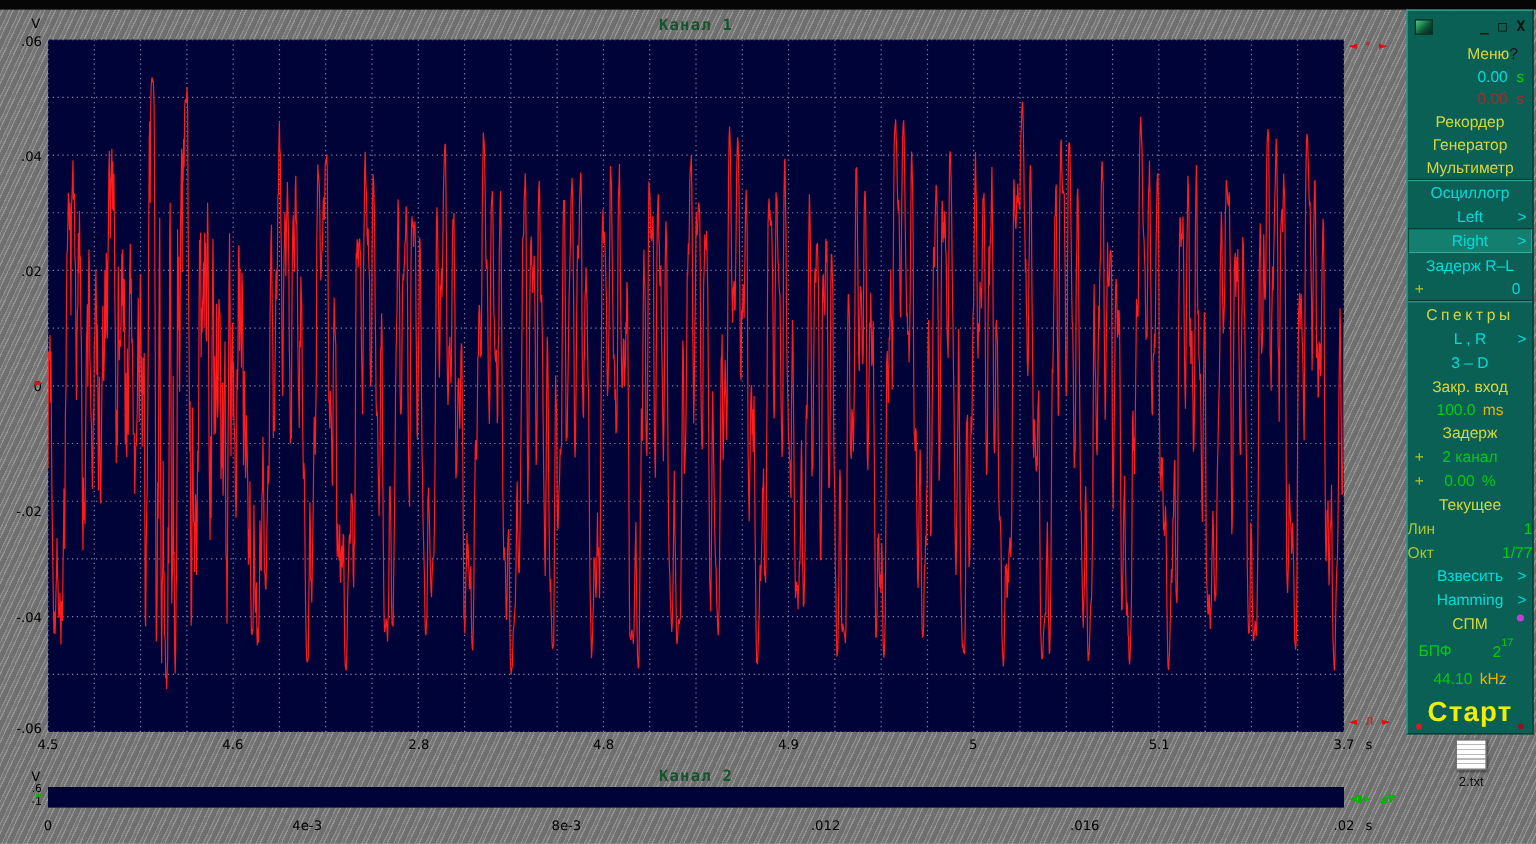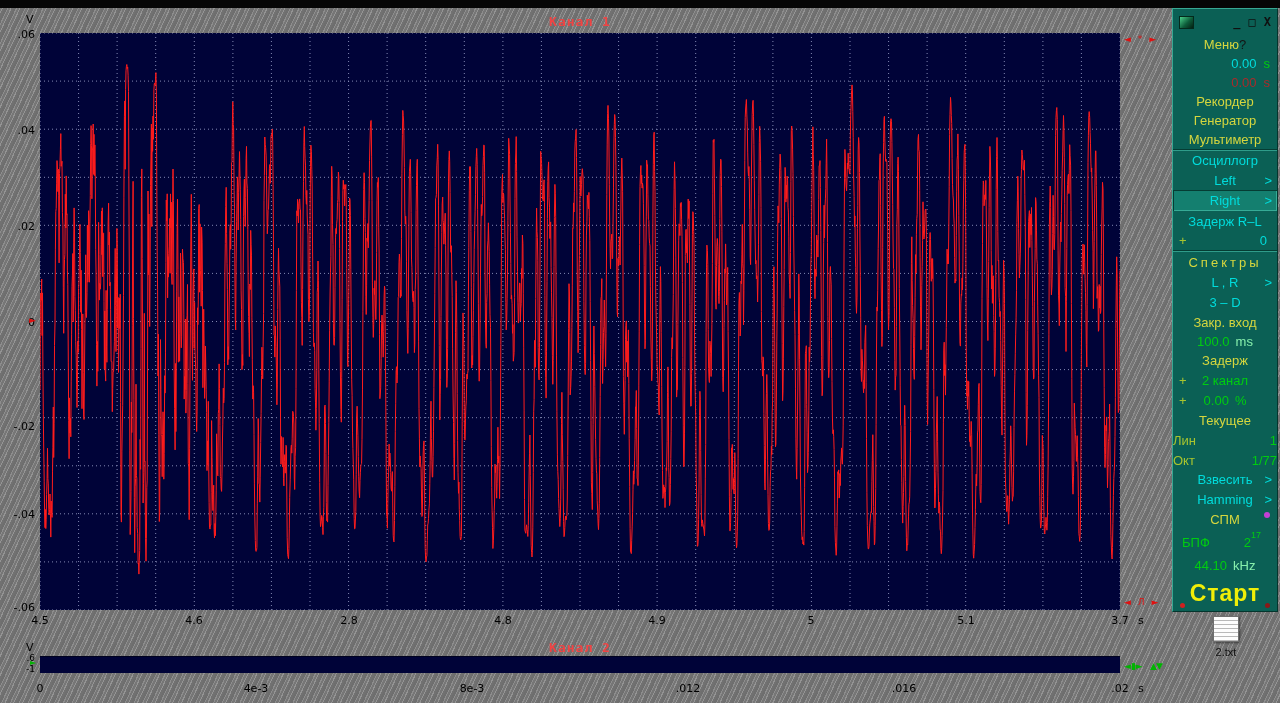--- a/index.html
+++ b/index.html
@@ -6,21 +6,21 @@
   html,body{width:1280px;height:703px;overflow:hidden}
   body{
     position:relative;
     font-family:"DejaVu Sans",sans-serif;
     background:repeating-linear-gradient(115deg,#6e6e6e 0 2px,#8d8d8d 2px 3px,#767676 3px 5px,#949494 5px 6px,#717171 6px 8px);
   }
   .topbar{position:absolute;left:0;top:0;width:1280px;height:8px;background:#060606}
 
   
   .chtitle{position:absolute;left:40px;width:1080px;text-align:center;
-    font:bold 13px "DejaVu Sans Mono",monospace;color:#ef4444;letter-spacing:1px}
+    font:bold 13px "DejaVu Sans Mono",monospace;color:#14532d;letter-spacing:1px}
   .t1{top:14px}.t2{top:640px}
   .unitlab{position:absolute;font:11px "DejaVu Sans",sans-serif;color:#000}
   .yt{position:absolute;left:0;width:35px;text-align:right;font:11px "DejaVu Sans",sans-serif;color:#000}
   .xt{position:absolute;width:44px;text-align:center;font:11px "DejaVu Sans",sans-serif;color:#000}
   .yt2{position:absolute;left:0;width:35px;text-align:right;font:9px "DejaVu Sans",sans-serif;color:#000}
 
   
   .plot1{position:absolute;left:40px;top:33px;width:1080px;height:577px;background:#000338}
   .plot1 svg{display:block;width:1080px;height:577px}
   .plot2{position:absolute;left:40px;top:656px;width:1080px;height:17px;background:#000338;border-top:1px solid #00021f}
@@ -34,26 +34,26 @@
     font-family:"Liberation Sans",sans-serif;font-size:13px;overflow:hidden}
   .ptitle{height:26px;display:flex;align-items:center;padding:0 6px;gap:4px}
   .appicon{width:15px;height:13px;background:linear-gradient(135deg,#4ad08a 0%,#0d5c3a 55%,#041f12 100%);
     border:1px solid #04291c}
   .wbtns{margin-left:auto;display:flex;gap:8px;font:bold 12px "DejaVu Sans Mono",monospace;color:#101010}
   .wbtns span{cursor:default}
   .prow{height:19px;display:flex;align-items:center;justify-content:center;position:relative;white-space:nowrap}
   .h20{height:20px}.h21{height:21px}.h25{height:25px}
   .sep{height:2px;border-top:1px solid #053c33;border-bottom:1px solid #2f9c8a}
   .selected{background:#147f6f;box-shadow:inset 1px 1px 0 #053c33,inset -1px -1px 0 #36ab96}
-  .c-yellow{color:#d6d63e}.c-cyan{color:#00dcdc}.c-green{color:#00cc10}.c-dgreen{color:#86efac}
+  .c-yellow{color:#d6d63e}.c-cyan{color:#00dcdc}.c-green{color:#00cc10}.c-dgreen{color:#eab308}
   .c-olive{color:#a9c42e}.c-dred{color:#aa2a2a}.c-dark{color:#141414}
   .arrow{position:absolute;right:5px}
   .plus{position:absolute;left:6px}
   .rightal{justify-content:flex-end;padding-right:7px;gap:7px}
-  .spread{justify-content:center;padding:0 0}
+  .spread{justify-content:flex-end;padding:0 12px}
   .spread2{justify-content:space-between;padding:0 0}
   .fftrow{justify-content:space-between;padding:0 16px 0 9px}
   .gap6{gap:6px}
   sup{font-size:9px;position:relative;top:-4px}
   .letters{letter-spacing:3px}
   .dotp{position:absolute;right:7px;top:3px;width:6px;height:6px;border-radius:50%;background:#c33fd6}
   .start{height:36px;display:flex;align-items:center;justify-content:center;position:relative;
     font:bold 23px "Liberation Sans",sans-serif;color:#f0ee08;letter-spacing:1px}
   .sdot{position:absolute;bottom:3px;width:5px;height:5px;border-radius:50%;background:#d02020}
   .sdl{left:7px}.sdr{right:7px;background:#8a1818}

